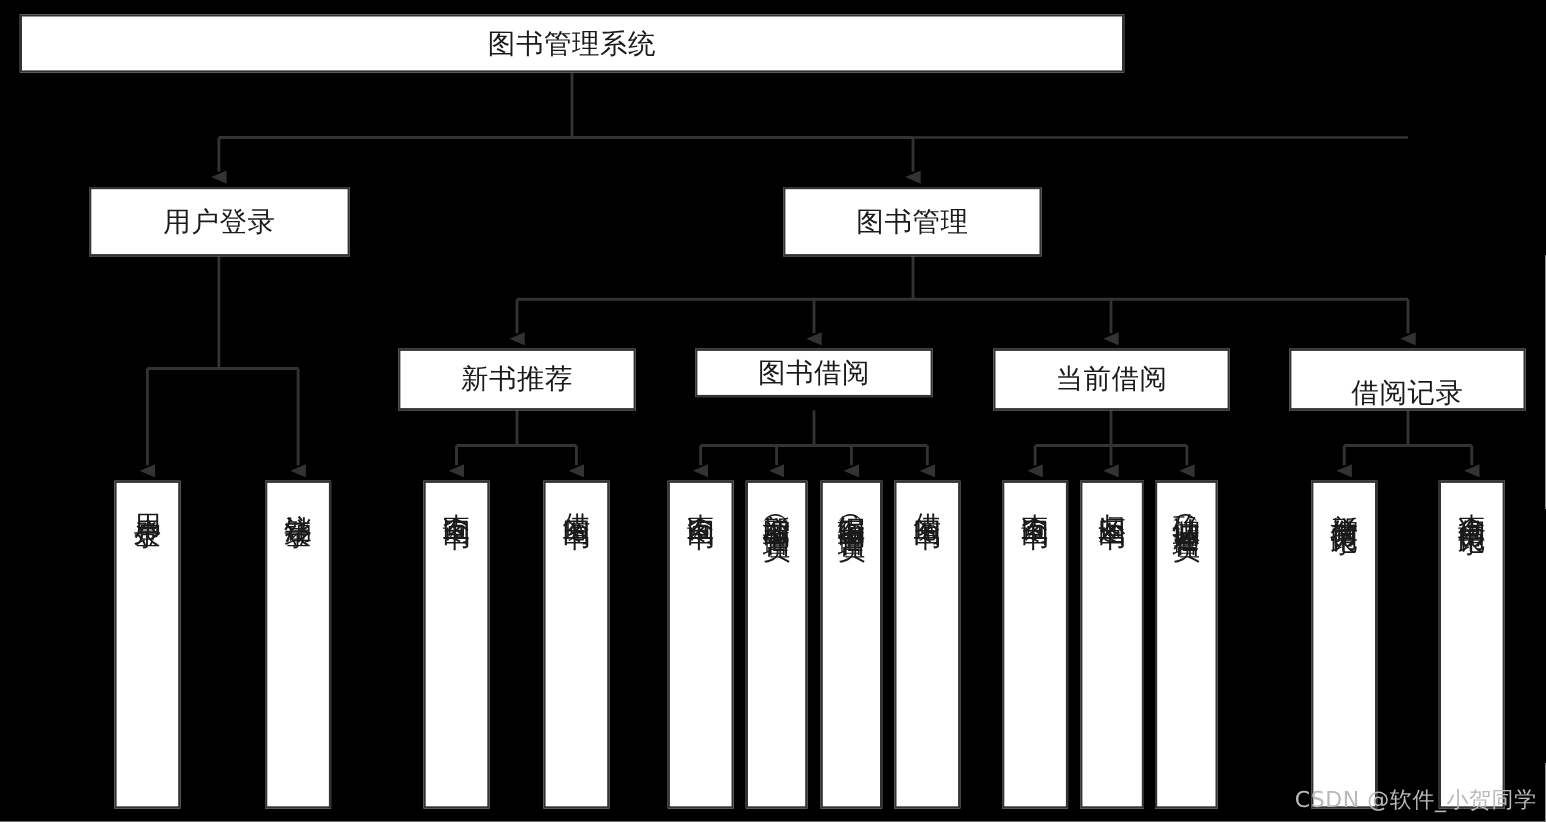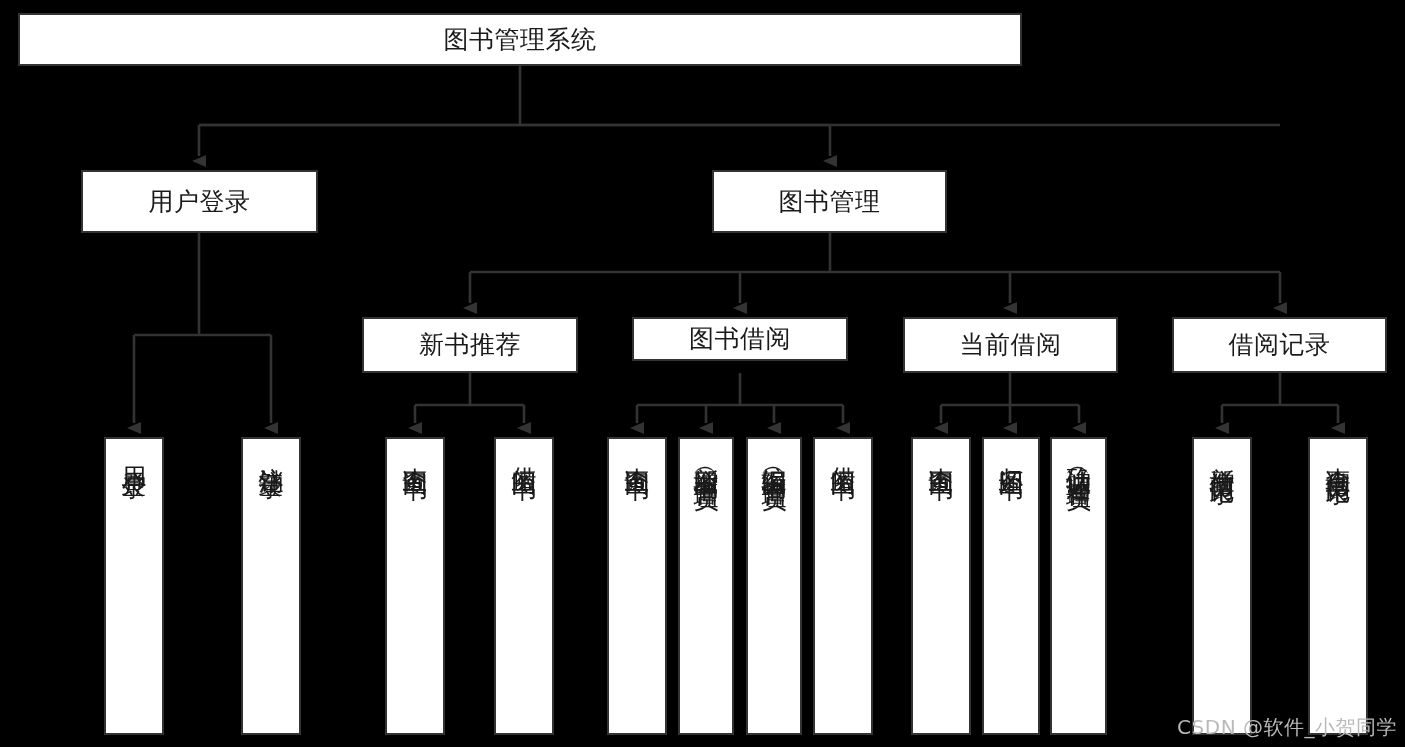--- a/index.html
+++ b/index.html
@@ -141,21 +141,21 @@
 
   <div class="node h" style="left:362px; top:317px; width:216px; height:56px;align-items:center;">
     <span class="node-label">新书推荐</span>
   </div>
   <div class="node h" style="left:632px; top:317px; width:216px; height:44px;">
     <span class="node-label">图书借阅</span>
   </div>
   <div class="node h" style="left:903px; top:317px; width:215px; height:56px;">
     <span class="node-label">当前借阅</span>
   </div>
-  <div class="node h" style="left:1172px; top:317px; width:215px; height:56px;">
+  <div class="node h" style="left:1172px; top:317px; width:215px; height:56px;align-items:flex-end;">
     <span class="node-label">借阅记录</span>
   </div>
 
   <div class="node v" style="left:104px; top:437px; width:60px; height:298px;">
     <span class="node-label">用户登录</span>
   </div>
   <div class="node v" style="left:241px; top:437px; width:60px; height:298px;">
     <span class="node-label">注销登录</span>
   </div>
 

